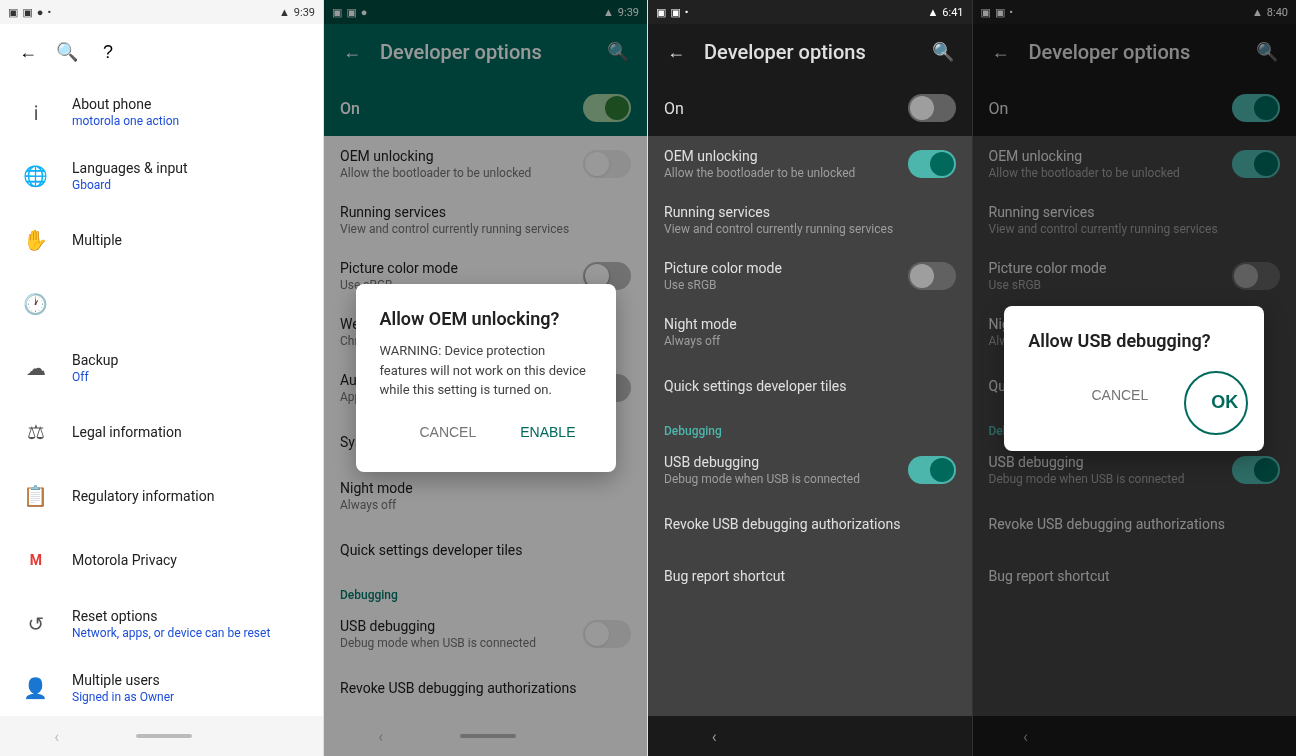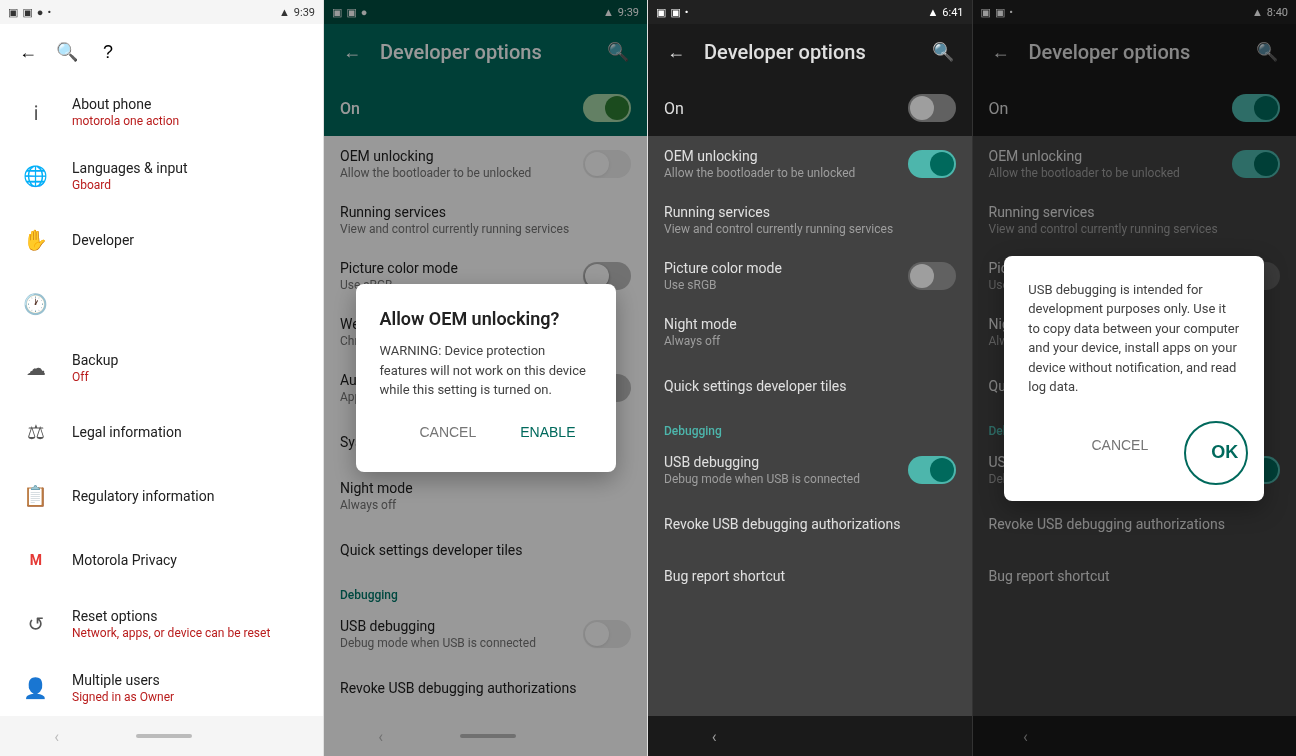--- a/index.html
+++ b/index.html
@@ -131,21 +131,21 @@
       align-items: center;
       justify-content: center;
       margin-right: 16px;
       font-size: 20px;
       color: #555;
       flex-shrink: 0;
     }
 
     .item-text { flex: 1; }
     .item-title { font-size: 14px; color: #212121; font-weight: 400; }
-    .item-subtitle { font-size: 12px; color: #b91c1c; margin-top: 2px; }
+    .item-subtitle { font-size: 12px; color: #1d4ed8; margin-top: 2px; }
 
     
     .on-row {
       background: #00695c;
       display: flex;
       align-items: center;
       padding: 0 16px;
       height: 56px;
       flex-shrink: 0;
     }
@@ -375,21 +375,21 @@
       <div class="item-icon">🌐</div>
       <div class="item-text">
         <div class="item-title">Languages &amp; input</div>
         <div class="item-subtitle">Gboard</div>
       </div>
     </div>
 
     <div class="settings-item">
       <div class="item-icon">✋</div>
       <div class="item-text">
-        <div class="item-title">Developer</div>
+        <div class="item-title">Multiple</div>
       </div>
     </div>
 
     <div class="settings-item">
       <div class="item-icon">🕐</div>
     </div>
 
     <div class="settings-item">
       <div class="item-icon">☁</div>
       <div class="item-text">
@@ -776,21 +776,21 @@
       <div class="dark-item">
         <div class="dark-item-text">
           <div class="dark-item-title">Bug report shortcut</div>
         </div>
       </div>
 
     </div>
 
     <div class="dialog-overlay">
       <div class="dialog" style="position:relative;">
-        <div class="dialog-body">USB debugging is intended for development purposes only. Use it to copy data between your computer and your device, install apps on your device without notification, and read log data.</div>
+        <div class="dialog-title">Allow USB debugging?</div>
         <div class="dialog-actions">
           <button class="dialog-btn cancel">Cancel</button>
           <div class="ok-circle" style="position:relative;right:-8px;bottom:-8px;">
             <button class="dialog-btn confirm" style="font-size:18px;font-weight:700;padding-left:33px;">OK</button>
           </div>
         </div>
       </div>
     </div>
 
     <div class="nav-bar" style="background:#1a1a1a;">

